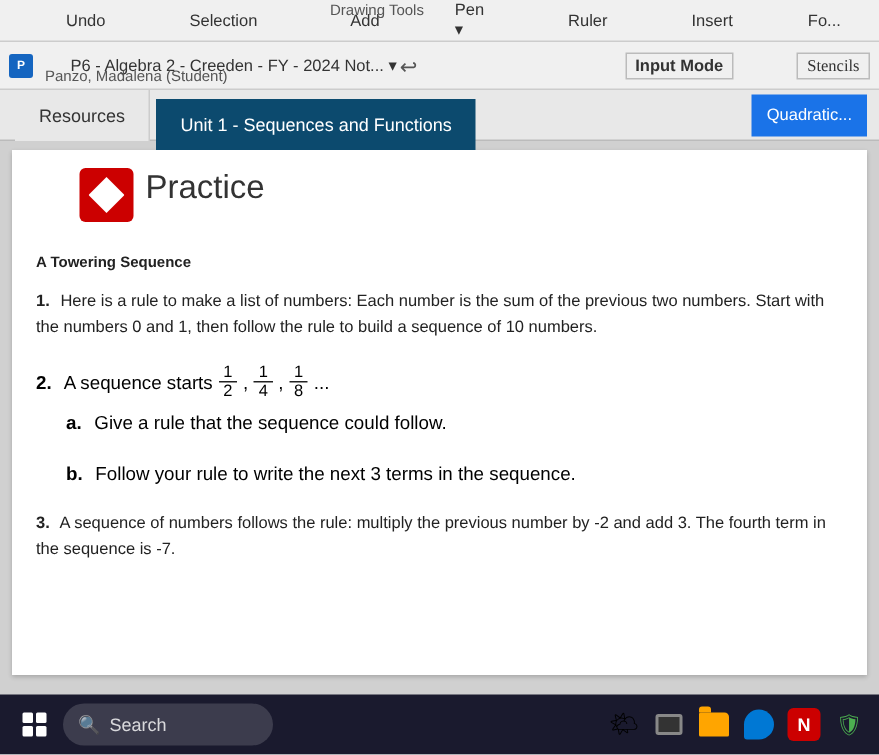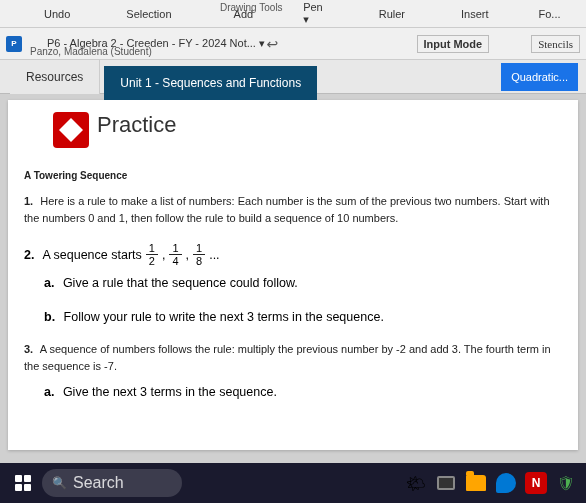--- a/index.html
+++ b/index.html
@@ -247,21 +247,21 @@
       background: rgba(255,255,255,0.15);
       border-radius: 14px;
       height: 28px;
       display: flex;
       align-items: center;
       padding: 0 10px;
       gap: 6px;
       flex: 0 0 140px;
     }
     .taskbar-search-text {
-      font-size: 16px;
+      font-size: 12px;
       color: rgba(255,255,255,0.8);
     }
     .taskbar-icons {
       margin-left: auto;
       display: flex;
       align-items: center;
       gap: 6px;
     }
     .taskbar-icon {
       width: 24px;
@@ -386,24 +386,20 @@
       <span class="sub-label">b.</span>
       <span style="font-size:12.5px;margin-left:4px;">Follow your rule to write the next 3 terms in the sequence.</span>
     </div>
   </div>
 
   <div class="question-block">
     <div class="question-text">
       <span class="question-num">3.</span>
       <span>A sequence of numbers follows the rule: multiply the previous number by -2 and add 3. The fourth term in the sequence is -7.</span>
     </div>
-    <div class="sub-question">
-      <span class="sub-label">a.</span>
-      <span style="font-size:12.5px;margin-left:4px;">Give the next 3 terms in the sequence.</span>
-    </div>
   </div>
 </div>
 
 <div class="taskbar">
   <div class="taskbar-start">
     <div class="taskbar-start-grid">
       <div class="taskbar-start-cell"></div>
       <div class="taskbar-start-cell"></div>
       <div class="taskbar-start-cell"></div>
       <div class="taskbar-start-cell"></div>

